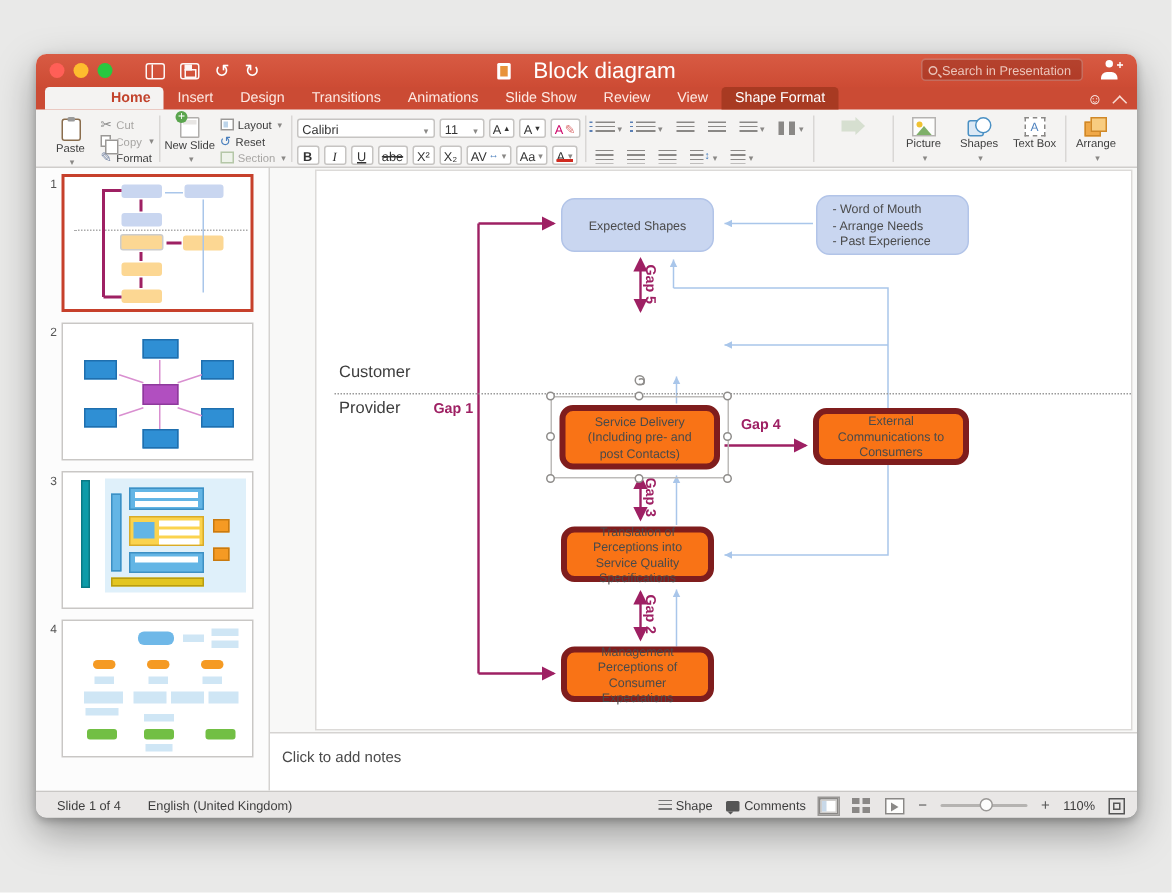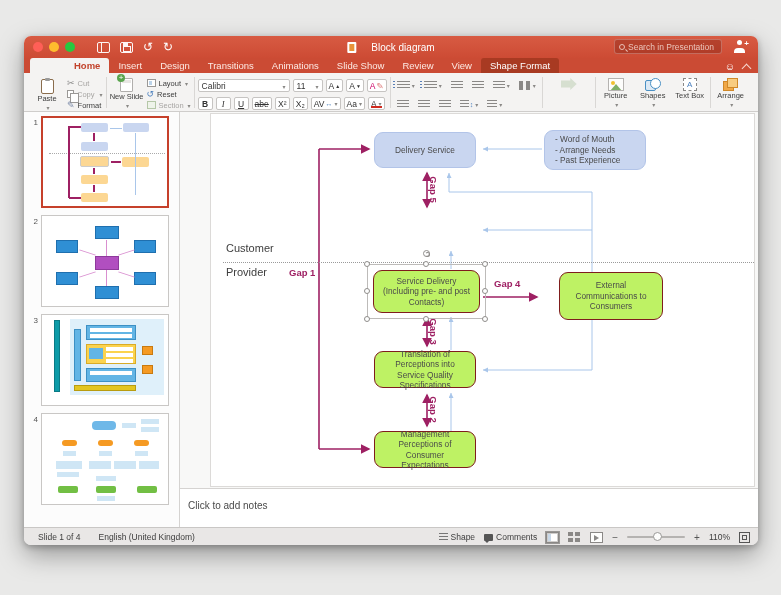--- a/index.html
+++ b/index.html
@@ -16,21 +16,21 @@
   .light { width:10px; height:10px; border-radius:50%; }
   .light.red{ background:#ff5f57;} .light.yellow{ background:#febc2e;} .light.green{ background:#28c840;}
   .tb-icons { display:flex; align-items:center; gap:10px; margin-left:22px; color:#fff; }
   .tb-ic { width:13px; height:11px; position:relative; opacity:.95; }
   .ic-panes { border:1.2px solid #fff; border-radius:2px; }
   .ic-panes:before { content:""; position:absolute; left:3px; top:0; bottom:0; width:1.2px; background:#fff; }
   .ic-save { border:1.2px solid #fff; border-radius:2px; }
   .ic-save:before { content:""; position:absolute; left:2px; top:0; width:5px; height:4px; background:#fff; }
   .ic-save:after { content:""; position:absolute; left:2px; bottom:0; width:6px; height:4px; border:1px solid #fff; }
   .glyph { color:#fff; font-size:12px; line-height:11px; }
-  .title-center { position:absolute; left:50%; transform:translateX(-50%); display:flex; align-items:center; gap:15px; color:#fff; font-size:10px; }
+  .title-center { position:absolute; left:50%; transform:translateX(-50%); display:flex; align-items:center; gap:15px; color:#fff; font-size:15px; }
   .doc-ic { width:9px; height:11px; background:#fff; border-radius:1px; position:relative; }
   .doc-ic:before { content:""; position:absolute; inset:2px; background:#e8933a; }
   .searchbox { position:absolute; right:36px; top:3px; width:108px; height:15px; background:rgba(120,25,12,.35);
                border:1px solid rgba(255,255,255,.25); border-radius:3px; display:flex; align-items:center; padding:0 4px; gap:3px; }
   .mag { width:6px; height:6px; border:1.2px solid #e8c0b6; border-radius:50%; position:relative; flex:none; }
   .mag:after { content:""; position:absolute; left:5px; top:5px; width:3px; height:1.2px; background:#e8c0b6; transform:rotate(45deg); }
   .searchbox .ph { color:#ecc6bc; font-size:8.5px; white-space:nowrap; overflow:hidden; }
   .share { position:absolute; right:10px; top:4px; width:14px; height:13px; }
   .share:before { content:""; position:absolute; left:3px; top:0; width:5px; height:5px; border-radius:50%; background:#fff; }
   .share:after { content:""; position:absolute; left:0; bottom:0; width:11px; height:5px; border-radius:4px 4px 0 0; background:#fff; }
@@ -103,21 +103,21 @@
   .thumbnum { width:14px; text-align:right; font-size:8px; color:#555; padding-top:2px; margin-right:3px; flex:none; }
   .thumbframe { width:128px; height:92px; background:#fff; border:1px solid #c9c7c5; position:relative; overflow:hidden; }
   .thumbframe.sel { border:2px solid #c6402b; }
   .tf div { position:absolute; }
 
   .main { flex:1; display:flex; flex-direction:column; min-width:0; }
   .slidearea { height:376px; background:#f8f8f7; position:relative; }
   .slide { position:absolute; left:30px; top:1px; width:545px; height:374px; background:#fff; border:1px solid #dcdad8; }
   .boxb, .boxo { position:absolute; border-radius:9px; display:flex; align-items:center; justify-content:center; text-align:center; font-size:8.3px; color:#4a4a4a; line-height:1.25; padding:2px 6px; z-index:2; }
   .boxb { background:#c9d6f0; border:1px solid #b2c4e8; }
-  .boxo { background:#bef264; border:1px solid #7f1d1d; }
+  .boxo { background:#f97316; border:4px solid #7f1d1d; }
   .influs { align-items:flex-start; flex-direction:column; justify-content:center; text-align:left; padding-left:10px; }
   .divider { position:absolute; left:12px; width:531px; border-top:1px dotted #9a9a9a; z-index:1; }
   .rolelabel { position:absolute; font-size:11px; color:#3d3d3d; z-index:2; }
   .gaplabel { position:absolute; color:#9e2063; font-weight:bold; font-size:9.5px; z-index:3; white-space:nowrap; }
   .vert { transform:rotate(90deg); width:40px; text-align:center; }
   svg.wires { position:absolute; inset:0; z-index:1; }
   .selframe { position:absolute; border:1px solid #bdbbb9; z-index:4; }
   .hnd { position:absolute; width:6px; height:6px; border-radius:50%; background:#fff; border:1px solid #8f8d8b; z-index:5; }
   .rot { position:absolute; width:7px; height:7px; border-radius:50%; background:#fff; border:1px solid #8f8d8b; z-index:5; }
   .rot:after { content:""; position:absolute; left:1px; top:1px; width:3px; height:3px; border:1px solid #8f8d8b; border-left-color:transparent; border-radius:50%; }
@@ -487,28 +487,28 @@
             <path d="M216,59 L216,93" stroke="#9e2063" stroke-width="1.6" fill="none" marker-start="url(#am)" marker-end="url(#am)"></path>
             <path d="M216,204 L216,232" stroke="#9e2063" stroke-width="1.6" fill="none" marker-start="url(#am)" marker-end="url(#am)"></path>
             <path d="M216,281 L216,312" stroke="#9e2063" stroke-width="1.6" fill="none" marker-start="url(#am)" marker-end="url(#am)"></path>
             <path d="M272,183 L326,183" stroke="#9e2063" stroke-width="1.6" fill="none" marker-end="url(#am)"></path>
           </svg>
 
           <div class="divider" style="top:148px;"></div>
           <div class="rolelabel" style="left:15px; top:128px;">Customer</div>
           <div class="rolelabel" style="left:15px; top:152px;">Provider</div>
 
-          <div class="boxb" style="left:163px; top:18px; width:102px; height:36px;">Delivery Service</div>
+          <div class="boxb" style="left:163px; top:18px; width:102px; height:36px;">Expected Shapes</div>
           <div class="boxb influs" style="left:333px; top:16px; width:102px; height:40px;">
             <span>- Word of Mouth</span>
             <span>- Arrange Needs</span>
             <span>- Past Experience</span>
           </div>
           <div class="boxo" style="left:162px; top:156px; width:107px; height:43px;">Service Delivery (Including pre- and post Contacts)</div>
-          <div class="boxo" style="left:348px; top:158px; width:104px; height:48px;">External Communications to Consumers</div>
+          <div class="boxo" style="left:331px; top:158px; width:104px; height:38px;">External Communications to Consumers</div>
           <div class="boxo" style="left:163px; top:237px; width:102px; height:37px;">Translation of Perceptions into Service Quality Specifications</div>
           <div class="boxo" style="left:163px; top:317px; width:102px; height:37px;">Management Perceptions of Consumer Expectations</div>
 
           <div class="selframe" style="left:156px; top:150px; width:119px; height:55px;"></div>
           <div class="hnd" style="left:153px; top:147px;"></div>
           <div class="hnd" style="left:212px; top:147px;"></div>
           <div class="hnd" style="left:271px; top:147px;"></div>
           <div class="hnd" style="left:153px; top:174px;"></div>
           <div class="hnd" style="left:271px; top:174px;"></div>
           <div class="hnd" style="left:153px; top:202px;"></div>

